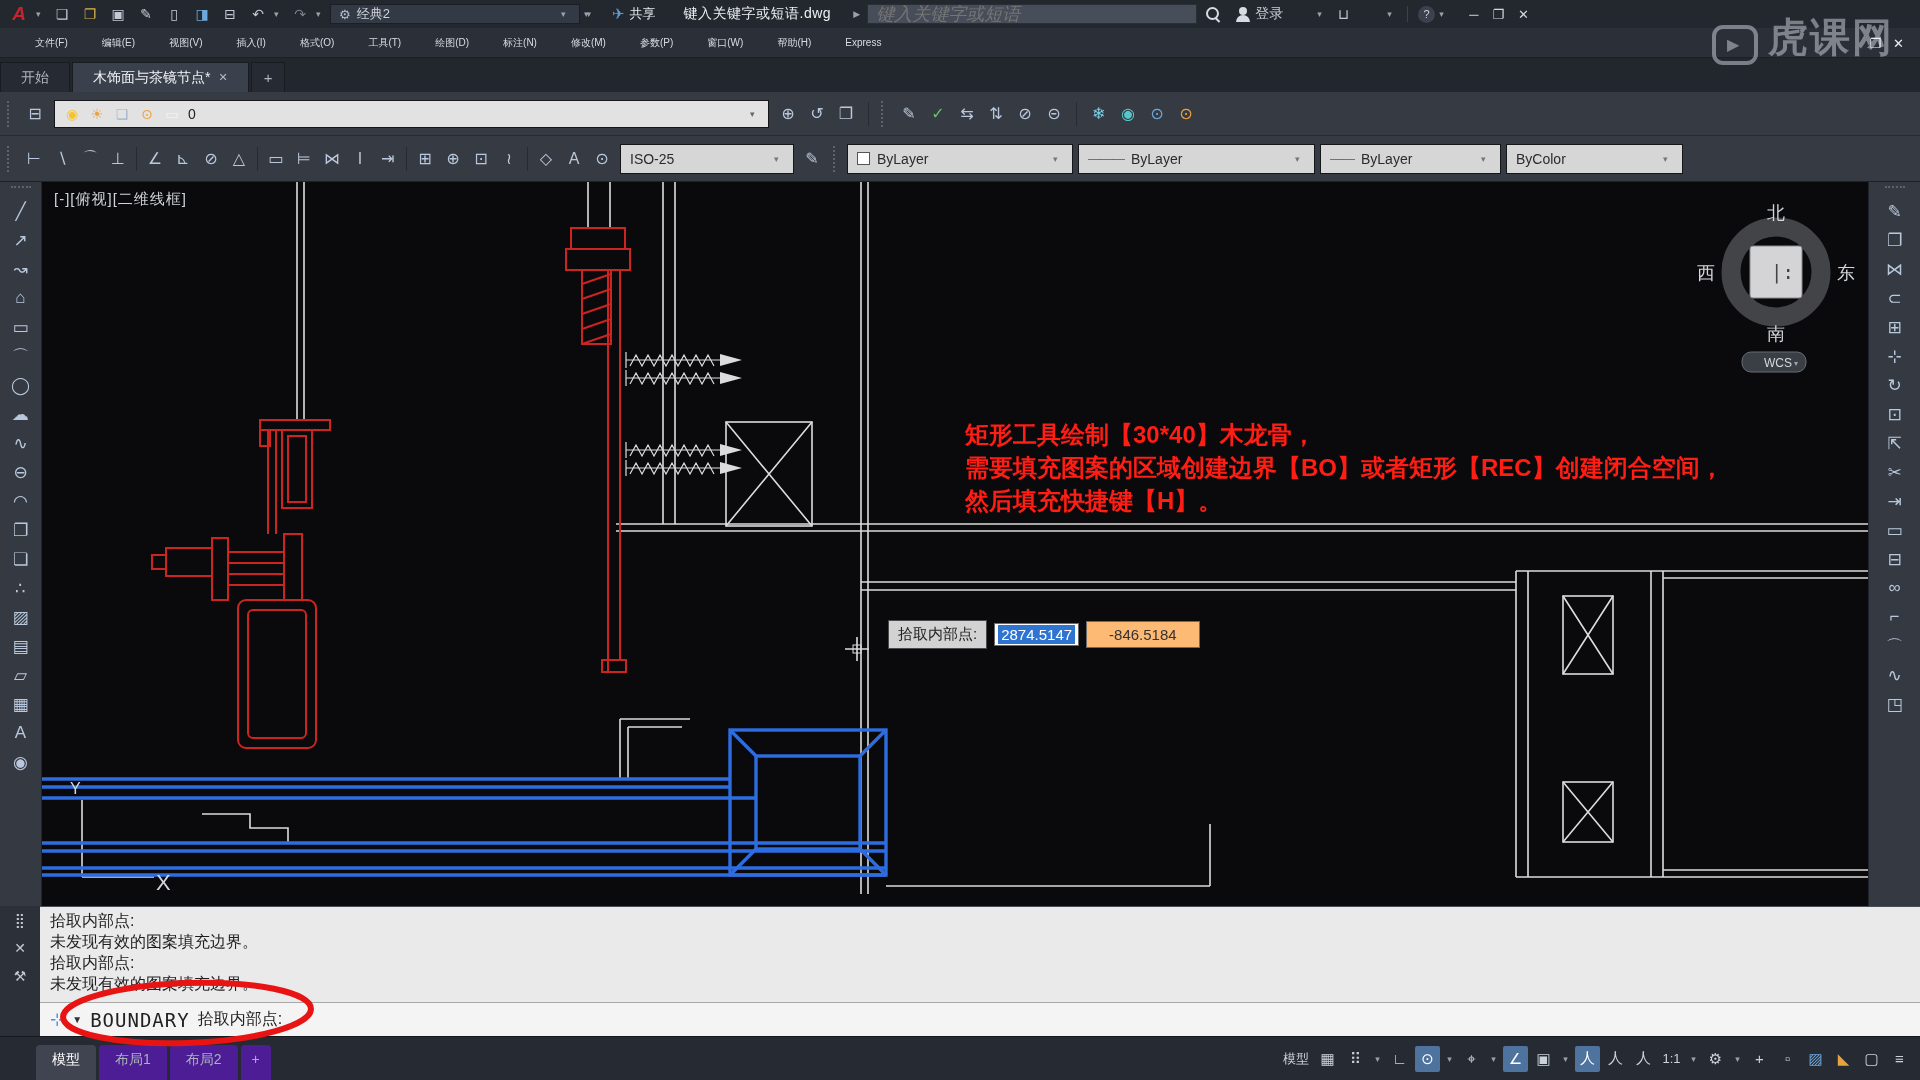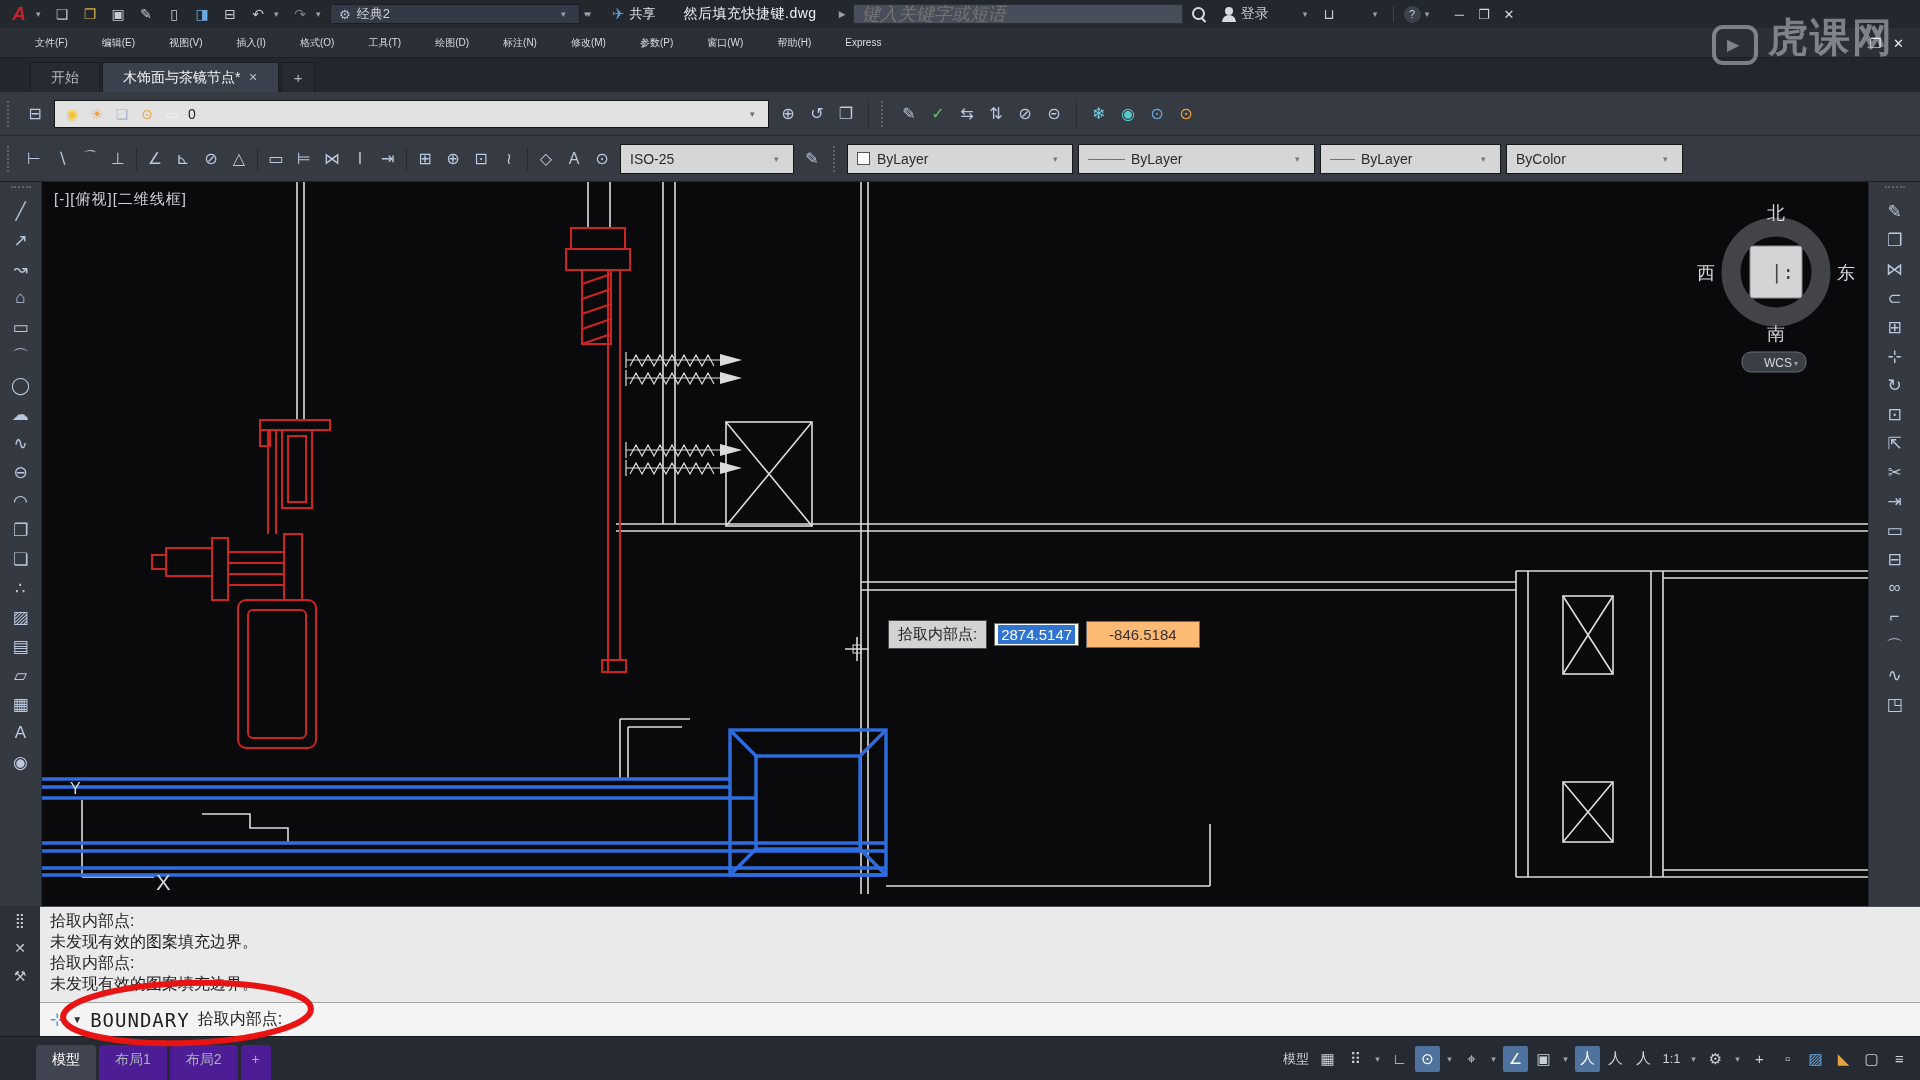--- a/index.html
+++ b/index.html
@@ -36,21 +36,21 @@
     font-size:11px; display:flex; align-items:center; justify-content:center;}
   .winbtns { display:flex; gap:14px; margin-left:16px; color:#d4d9e0; font-size:13px;}
   .winbtns span { cursor:default;}
 
   
   .menubar { height:30px; background:#2b2f38; display:flex; align-items:center; padding-left:18px;
     border-bottom:1px solid #1c1f25;}
   .menu-item { color:#d9dde4; font-size:10px; padding:0 17px; line-height:30px; cursor:default;}
 
   
-  .tabbar { height:34px; background:#22262d; display:flex; align-items:flex-end; padding-left:30px; gap:2px;}
+  .tabbar { height:34px; background:#22262d; display:flex; align-items:flex-end; gap:2px;}
   .doc-tab { height:30px; padding:0 20px; display:flex; align-items:center; gap:8px; color:#aeb5bf;
     font-size:14px; background:#262a32; border:1px solid #181b20; border-bottom:none;}
   .doc-tab.active { background:#3b414c; color:#f2f4f7;}
   .doc-tab.plus { padding:0 12px; font-size:15px;}
   .tab-close { font-size:11px; color:#b6bcc6;}
   .tab-close:empty { display:none;}
 
   
   .row1 { height:44px; background:#353a43; display:flex; align-items:center; gap:6px; padding:0 4px;
     border-bottom:1px solid #272b32;}
@@ -163,21 +163,21 @@
     <span class="ws-combo">
       <span class="gear">⚙</span>
       <span>经典2</span>
       <span class="caret" style="margin-left:auto">▾</span>
     </span>
     <span class="caret" style="width:18px;letter-spacing:-2px">▾▾</span>
     <span class="share">
       <span class="plane">✈</span>
       <span>共享</span>
     </span>
-    <span class="fname">然后填充快捷键.dwg</span>
+    <span class="fname">键入关键字或短语.dwg</span>
     <span class="caret">▶</span>
     <input class="searchbox" placeholder="键入关键字或短语" style="">
     <span class="magnifier"></span>
     <span class="person"></span>
     <span style="font-size:14px">登录</span>
     <span class="caret" style="margin-left:30px">▾</span>
     <span class="qat-icon">⊔</span>
     <span class="qat-icon" style="font-weight:bold;font-size:15px"></span>
     <span class="caret">▾</span>
     <span class="vsep"></span>
@@ -428,20 +428,25 @@
         </g>
         <g>
           <rect x="1700" y="170" width="64" height="20" rx="9" fill="#3a3e45" stroke="#676d76"></rect>
           <text class="cad" x="1722" y="185" font-size="12" fill="#9aa1ab">WCS</text>
           <text x="1752" y="184" font-size="8" fill="#9aa1ab">▾</text>
         </g>
       </svg>
 
       <div class="vp-label">[-][俯视][二维线框]</div>
 
+      <div class="annotation">
+        <div>矩形工具绘制【30*40】木龙骨，</div>
+        <div>需要填充图案的区域创建边界【BO】或者矩形【REC】创建闭合空间，</div>
+        <div>然后填充快捷键【H】。</div>
+      </div>
 
       <div class="tooltip">
         <span class="tt-label">拾取内部点:</span>
         <span class="tt-x"><span>2874.5147</span></span>
         <span class="tt-y">-846.5184</span>
       </div>
     </div>
 
     <div class="tb-vert right">
       <span class="hgrip"></span>

